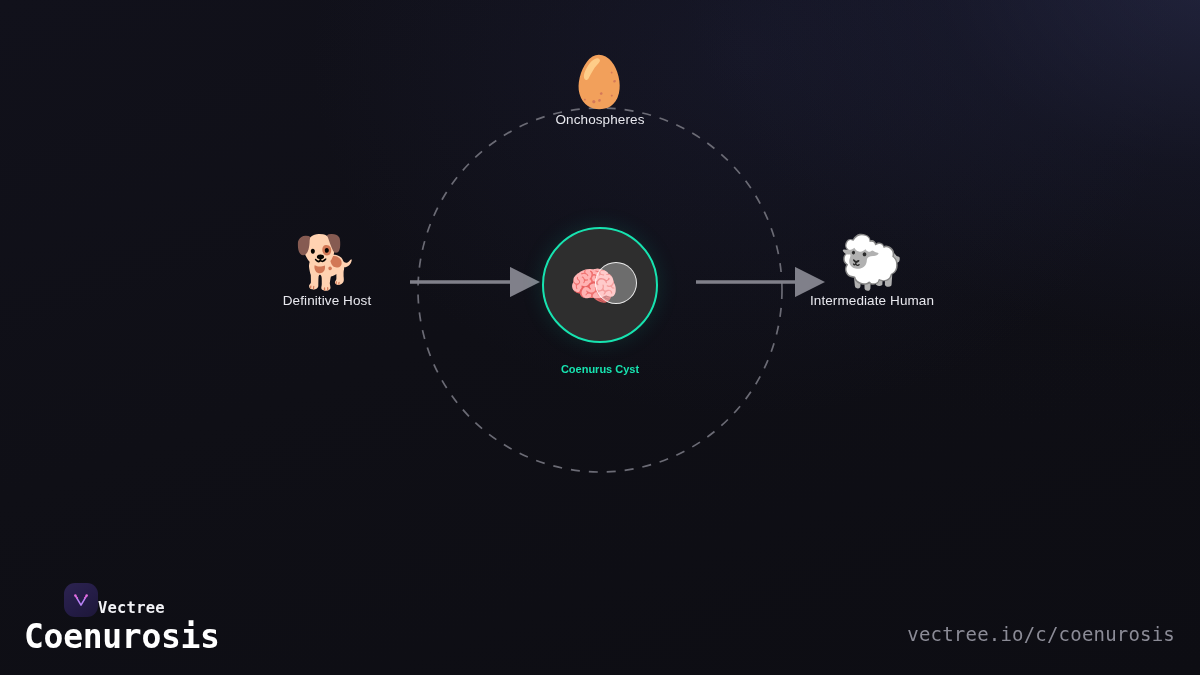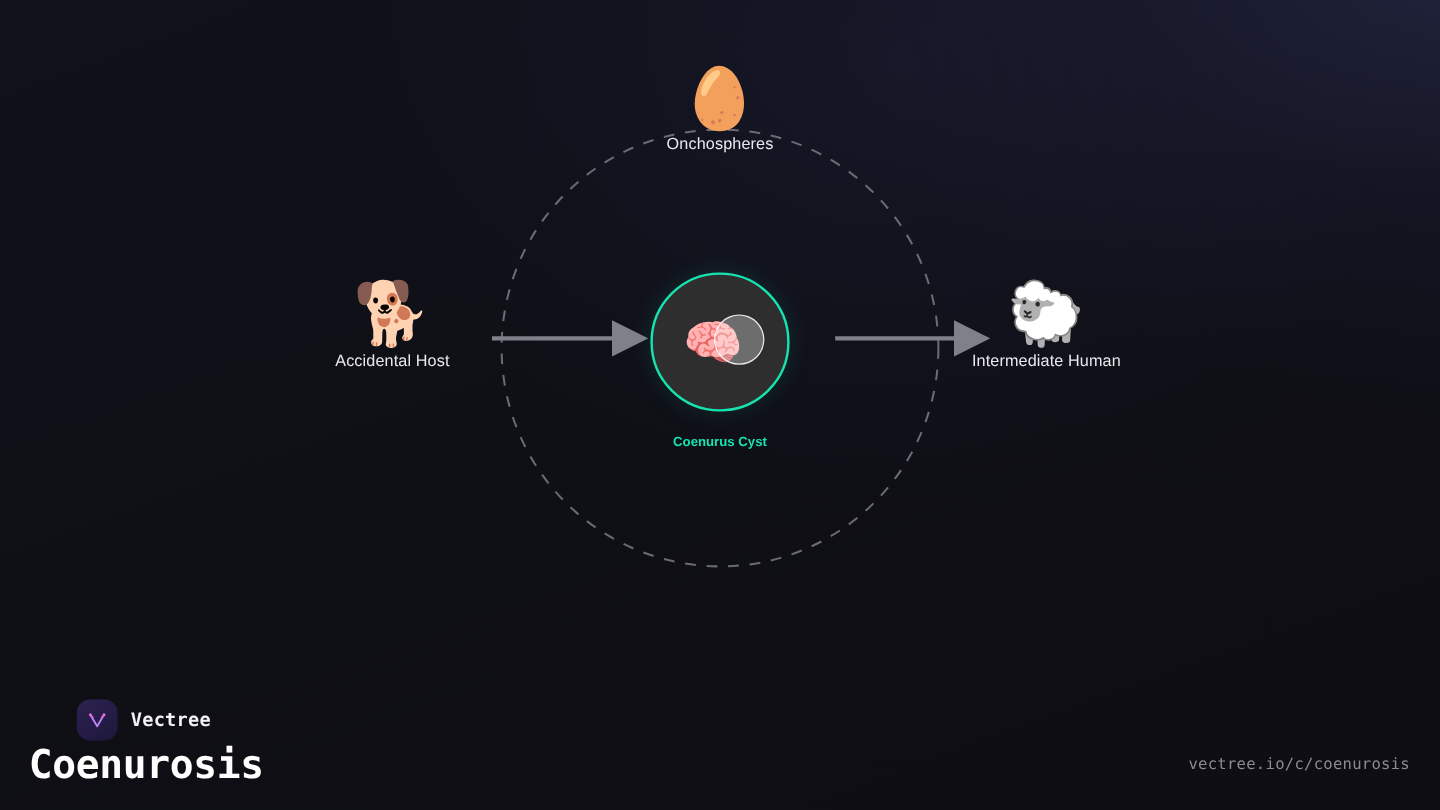--- a/index.html
+++ b/index.html
@@ -87,42 +87,42 @@
   #node-cyst .hub-label {
     margin-top:20px;
     font-size:11px; font-weight:bold;
     color:#17e3b0; white-space:nowrap;
   }
 
   
   #footer { position:absolute; left:0; bottom:0; width:1200px; height:110px; }
   #brand-row {
     position:absolute; left:24px; top:18px;
-    display:flex; align-items:center; gap:11px;padding-left:40px;
+    display:flex; align-items:flex-end; padding-left:40px;
   }
   #brand-logo {
     width:34px; height:34px; border-radius:11px;
     background:linear-gradient(145deg,#2c2350 0%,#241c46 55%,#1d1738 100%);
     display:flex; align-items:center; justify-content:center;
     flex:none;
   }
   #brand-logo svg { display:block; }
   #brand-name {
     font-family:"DejaVu Sans Mono","Liberation Mono",monospace;
     font-size:15.5px; font-weight:bold; color:#f2f2f6; letter-spacing:.2px;
   }
   #page-title {
     position:absolute; left:24px; top:52px;
     font-family:"DejaVu Sans Mono","Liberation Mono",monospace;
     font-size:33px; font-weight:bold; color:#ffffff; letter-spacing:-0.3px;
   }
   #footer-url {
     position:absolute; right:25px; bottom:30px;
     font-family:"DejaVu Sans Mono","Liberation Mono",monospace;
-    font-size:13px; color:#8b8b96; letter-spacing:.2px;
+    font-size:19px; color:#8b8b96; letter-spacing:.2px;
   }
 </style>
 </head>
 <body>
 
 <div id="stage">
 
   <div id="diagram">
 
     <svg class="edges" viewBox="0 0 1200 675">
@@ -139,21 +139,21 @@
       <line x1="696" y1="282" x2="798" y2="282" stroke="#80808a" stroke-width="3.4" marker-end="url(#arrowHead)"></line>
     </svg>
 
     <div class="node" id="node-onchospheres">
       <div class="glyph">🥚</div>
       <div class="nlabel">Onchospheres</div>
     </div>
 
     <div class="node" id="node-definitive">
       <div class="glyph">🐕</div>
-      <div class="nlabel">Accidental Host</div>
+      <div class="nlabel">Definitive Host</div>
     </div>
 
     <div class="node" id="node-intermediate">
       <div class="glyph">🐑</div>
       <div class="nlabel">Intermediate Human</div>
     </div>
 
 
     <div id="node-cyst">
       <div class="hub-circle">

